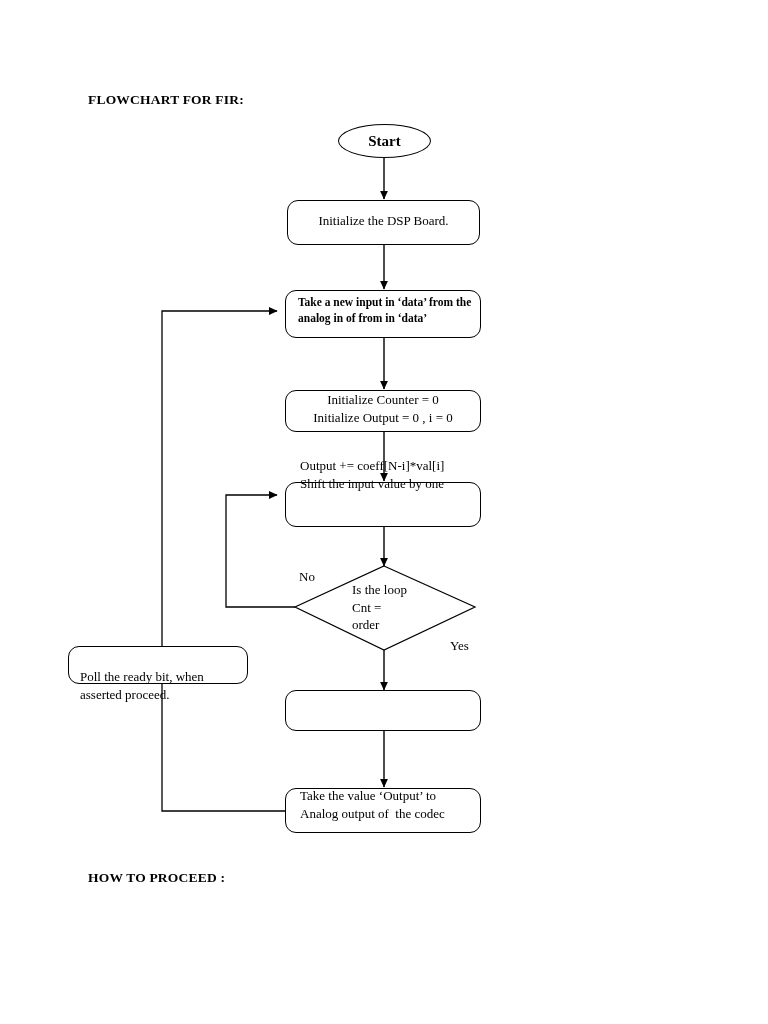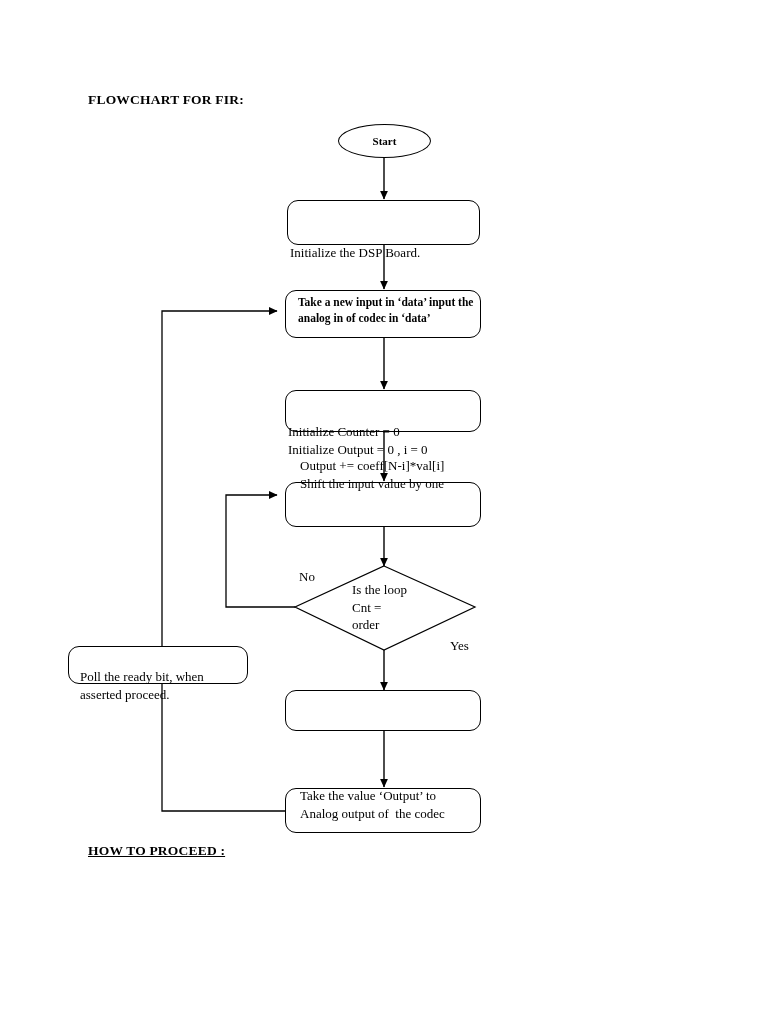--- a/index.html
+++ b/index.html
@@ -46,38 +46,37 @@
   }
   
   .oval {
     border: 1px solid #000000;
     border-radius: 50%;
     background: #ffffff;
     display: flex;
     align-items: center;
     justify-content: center;
     font-weight: bold;
-    font-size: 11px;
+    font-size: 15px;
   }
   
   .txt {
     position: absolute;
     z-index: 3;
     white-space: pre-wrap;
     line-height: 1.35;
     font-size: 13px;
   }
   .txt.bold {
     font-weight: bold;
     font-size: 11.5px;
     line-height: 1.42;
   }
   .txt.center {
-    text-align: left;
-    margin-top: 32px;
+    text-align: center;
   }
   .heading {
     position: absolute;
     z-index: 3;
     font-weight: bold;
     font-size: 13.5px;
     letter-spacing: 0.2px;
     white-space: nowrap;
   }
   .edge-label {
@@ -116,31 +115,31 @@
 
     <line x1="384" y1="730" x2="384" y2="787" stroke="#000000" stroke-width="1.4" marker-end="url(#arrowhead)"></line>
 
     <polyline points="287,811 162,811 162,311 277,311" fill="none" stroke="#000000" stroke-width="1.3" marker-end="url(#arrowhead)"></polyline>
 
     <polygon points="384,566 475,607 384,650 295,607" fill="#ffffff" stroke="#000000" stroke-width="1.2"></polygon>
   </svg>
 
   <div class="heading" style="left:88px; top:92px;">FLOWCHART FOR FIR:</div>
 
-  <div class="heading" style="left:88px; top:843px;text-decoration:underline;">HOW TO PROCEED :</div>
+  <div class="heading" style="left:88px; top:870px;">HOW TO PROCEED :</div>
 
   <div class="node oval" style="left:338px; top:124px; width:93px; height:34px;">
     <span>Start</span>
   </div>
 
   <div class="node rbox" style="left:287px; top:200px; width:193px; height:45px;"></div>
   <div class="txt center" style="left:290px; top:212px; width:187px;">Initialize the DSP Board.</div>
 
   <div class="node rbox bold-edge" style="left:285px; top:290px; width:196px; height:48px;"></div>
-  <div class="txt bold" style="left:298px; top:294px; width:180px;">Take a new input in ‘data’ input the analog in of codec in ‘data’</div>
+  <div class="txt bold" style="left:298px; top:294px; width:180px;">Take a new input in ‘data’ from the analog in of from in ‘data’</div>
 
   <div class="node rbox" style="left:285px; top:390px; width:196px; height:42px;"></div>
   <div class="txt center" style="left:288px; top:391px; width:190px;">Initialize Counter = 0
 Initialize Output = 0 , i = 0</div>
 
   <div class="node rbox" style="left:285px; top:482px; width:196px; height:45px;"></div>
   <div class="txt" style="left:300px; top:457px; width:165px;">Output += coeff[N-i]*val[i]
 Shift the input value by one</div>
 
   <div class="txt" style="left:352px; top:581px; width:120px; z-index:3;">Is the loop

